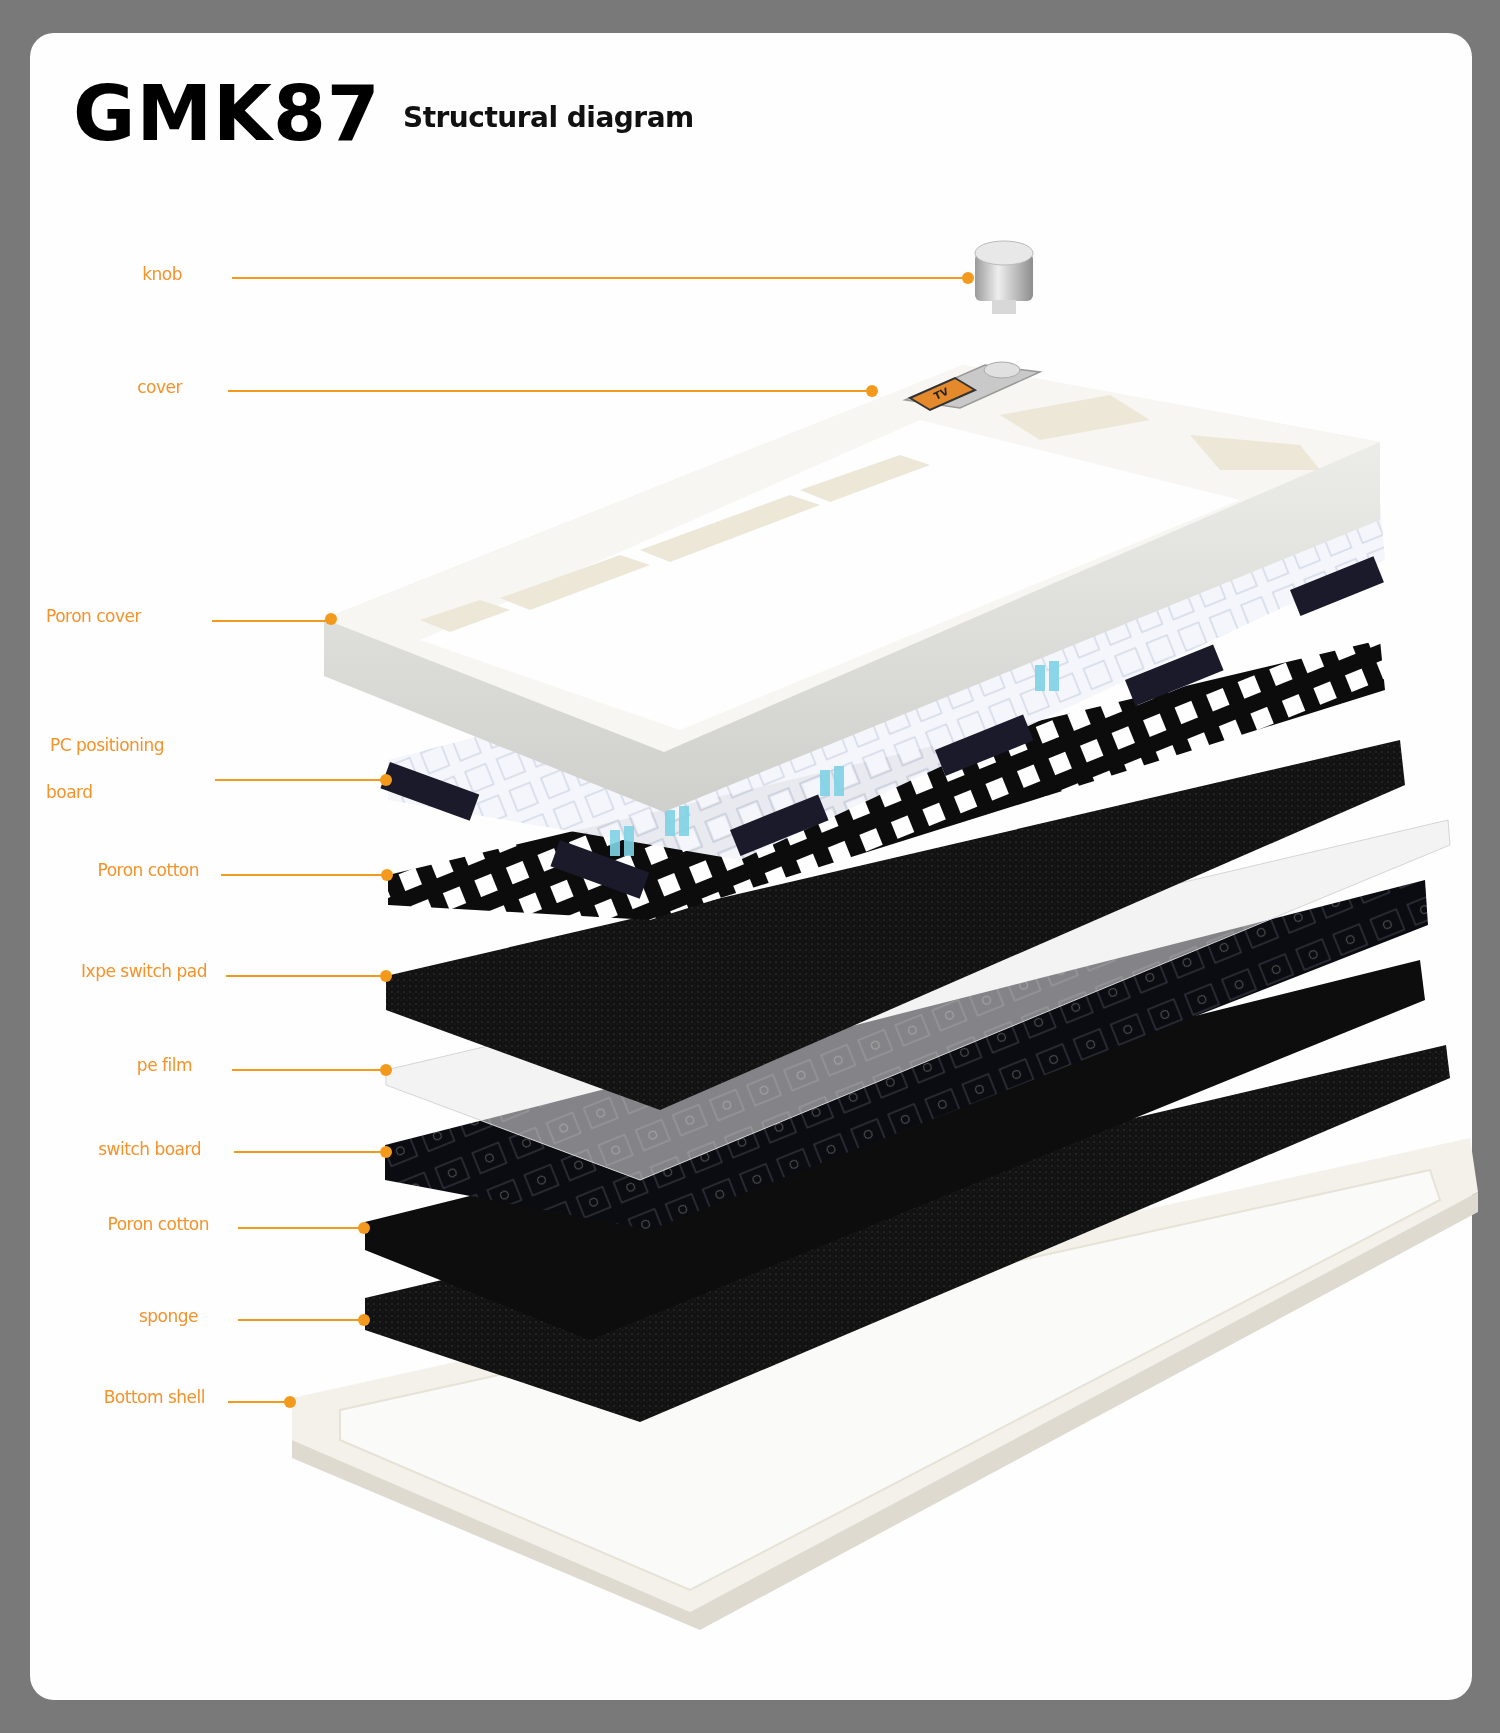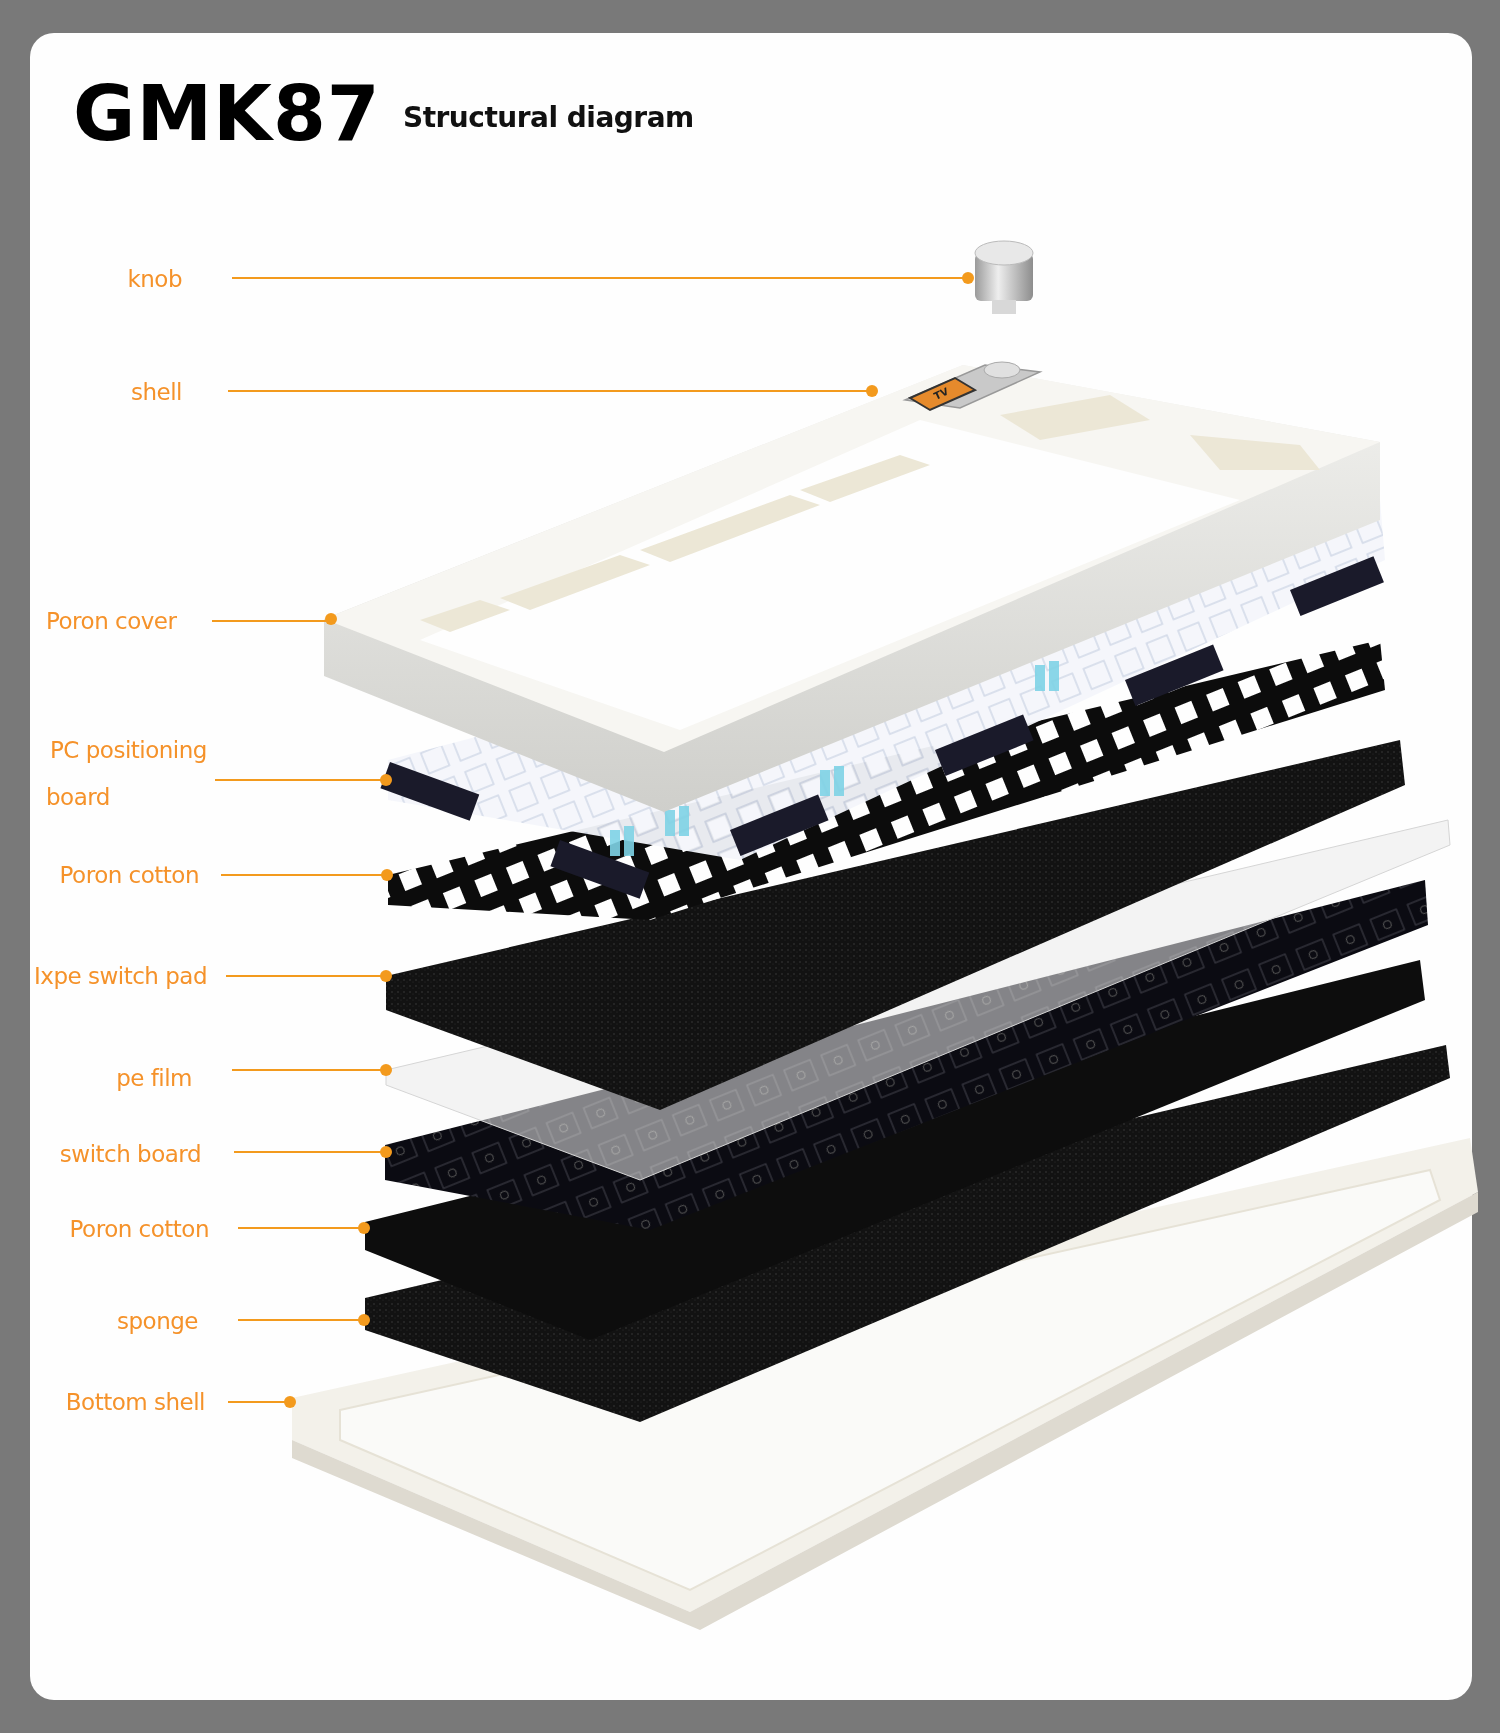--- a/index.html
+++ b/index.html
@@ -1,20 +1,20 @@
 <!DOCTYPE html>
 <html><head>
 <meta charset="utf-8">
 <style>
   html,body{margin:0;padding:0;}
   body{width:1500px;height:1733px;background:#797979;position:relative;overflow:hidden;font-family:"DejaVu Sans",sans-serif;}
   .card{position:absolute;left:30px;top:33px;width:1442px;height:1667px;background:#fefefe;border-radius:24px;}
   .title-model{position:absolute;left:73px;top:76px;font-family:"DejaVu Sans",sans-serif;font-weight:bold;font-size:76px;color:#000000;letter-spacing:1px;line-height:1;}
   .title-sub{position:absolute;left:403px;top:104px;font-family:"DejaVu Sans",sans-serif;font-weight:bold;font-size:28px;color:#111;line-height:1;letter-spacing:-0.5px;}
-  .label{position:absolute;font-family:"DejaVu Sans",sans-serif;font-size:23px;font-weight:normal;color:#f5922a;line-height:1.8;white-space:nowrap;letter-spacing:-0.5px;}
+  .label{position:absolute;font-family:"DejaVu Sans",sans-serif;font-size:17px;font-weight:normal;color:#f5922a;line-height:1.8;white-space:nowrap;letter-spacing:-0.5px;}
   .right{text-align:right;}
   svg.art{position:absolute;left:0;top:0;}
 </style>
 </head>
 <body>
 
 <div class="card"></div>
 
 <div class="title-model">GMK87</div>
 <div class="title-sub">Structural diagram</div>
@@ -144,23 +144,23 @@
     <circle cx="386" cy="976" r="6"></circle>
     <circle cx="386" cy="1070" r="6"></circle>
     <circle cx="386" cy="1152" r="6"></circle>
     <circle cx="364" cy="1228" r="6"></circle>
     <circle cx="364" cy="1320" r="6"></circle>
     <circle cx="290" cy="1402" r="6"></circle>
   </g>
 </svg>
 
 <div class="label right" style="right:1318px;top:259px;">knob</div>
-<div class="label right" style="right:1318px;top:372px;">shell</div>
+<div class="label right" style="right:1318px;top:372px;">cover</div>
 <div class="label" style="left:46px;top:601px;">Poron cover</div>
 <div class="label" style="left:50px;top:730px;">PC positioning</div>
 <div class="label" style="left:46px;top:777px;">board</div>
 <div class="label right" style="right:1301px;top:855px;">Poron cotton</div>
 <div class="label right" style="right:1293px;top:956px;">Ixpe switch pad</div>
-<div class="label right" style="right:1308px;top:1050px;margin-top:8px;">pe film</div>
+<div class="label right" style="right:1308px;top:1050px;">pe film</div>
 <div class="label right" style="right:1299px;top:1134px;">switch board</div>
 <div class="label right" style="right:1291px;top:1209px;">Poron cotton</div>
 <div class="label right" style="right:1302px;top:1301px;text-align:right;">sponge</div>
 <div class="label right" style="right:1295px;top:1382px;">Bottom shell</div>
 
 </body></html>

